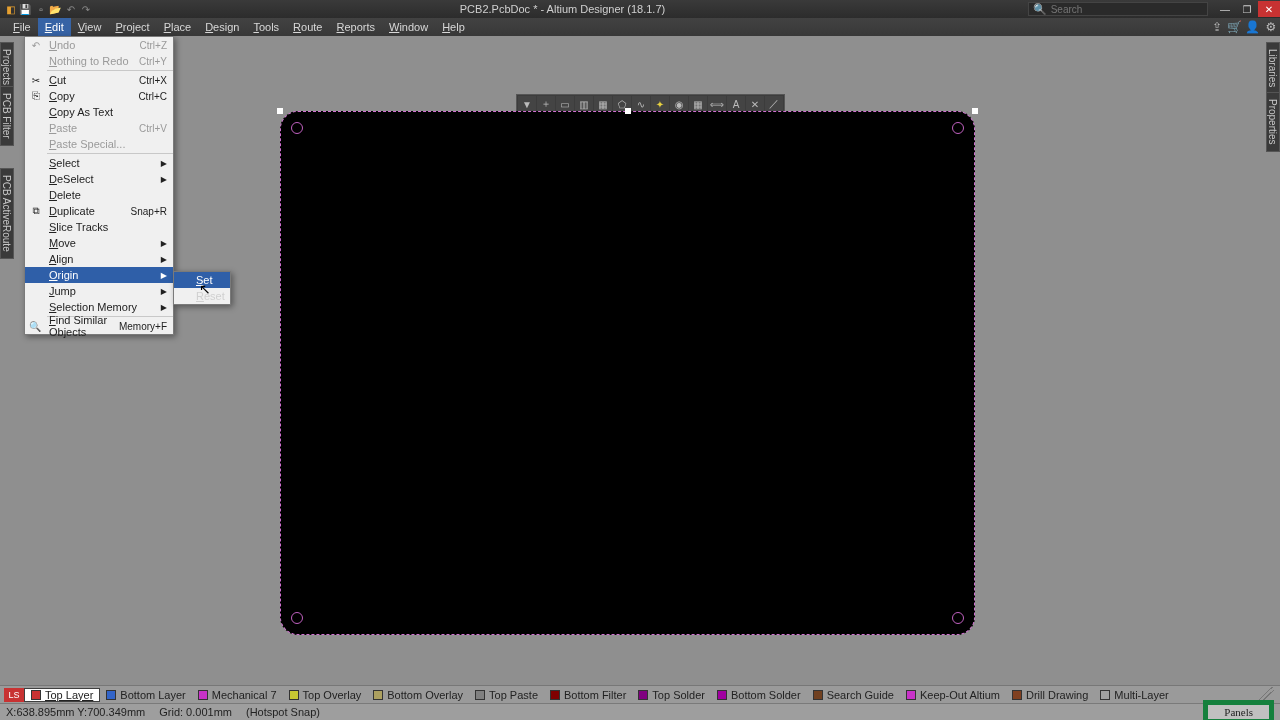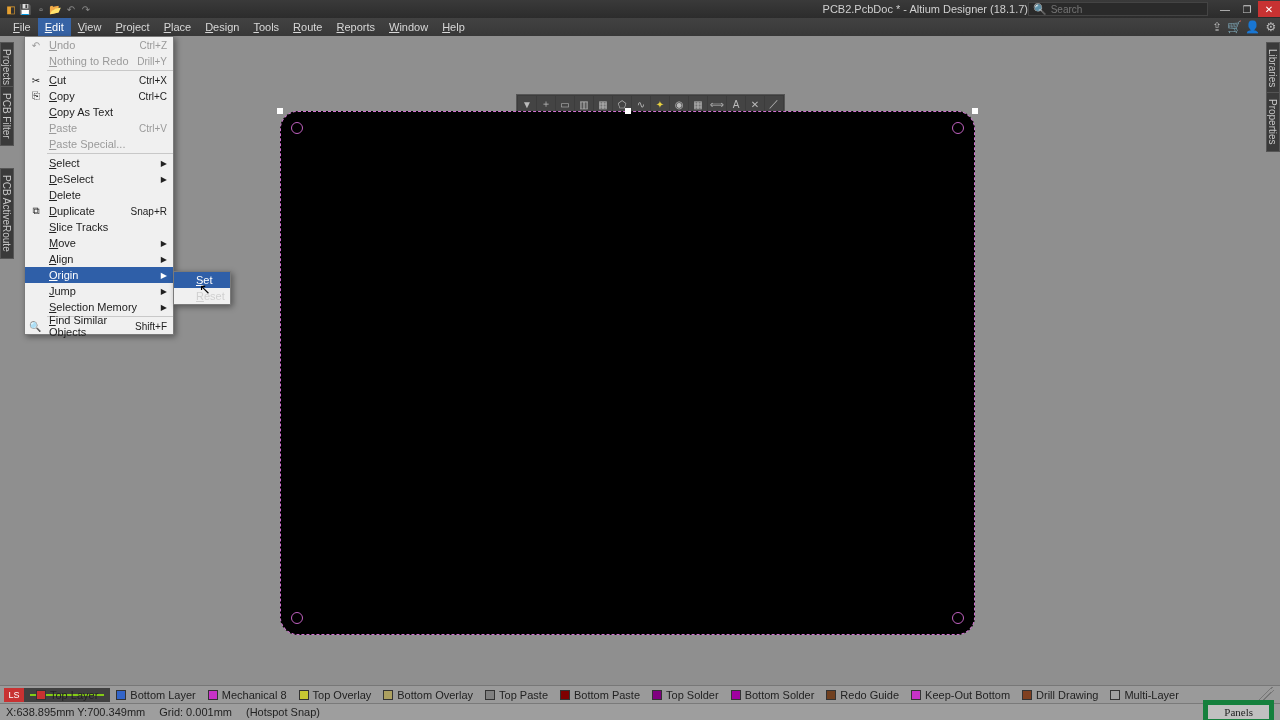--- a/index.html
+++ b/index.html
@@ -3,21 +3,21 @@
 <meta charset="utf-8">
 <style>
 * { margin: 0; padding: 0; box-sizing: border-box; font-family: "Segoe UI", Tahoma, sans-serif; font-size: 11px; }
 html, body { width: 1280px; height: 720px; overflow: hidden; }
 body { background: #a0a0a0; color: #d0d0d0; }
 
 
 .titlebar { height: 18px; background: linear-gradient(#3a3a3a,#2c2c2c); display: flex; align-items: center; color: #ccc; }
 .titlebar .left-icons { display: flex; gap: 1px; padding: 0 4px; }
 .titlebar .ticon { width: 14px; height: 14px; display: flex; align-items: center; justify-content: center; font-size: 10px; }
-.titlebar .title { flex: 1; text-align: right; font-size: 11px; color: #d0d0d0; }
+.titlebar .title { flex: 1; text-align: center; font-size: 11px; color: #d0d0d0; }
 .titlebar .search { display: flex; align-items: center; background: #2a2a2a; border: 1px solid #444; height: 14px; width: 180px; margin-right: 6px; padding: 0 4px; gap: 4px; }
 .titlebar .search input { background: transparent; border: none; color: #aaa; font-size: 10px; width: 140px; outline: none; }
 .titlebar .winbtn { width: 22px; height: 16px; display:flex; align-items:center; justify-content:center; font-size:10px; color:#ccc; }
 .titlebar .winbtn.close { background: #c83232; color: #fff; }
 
 
 .menubar { height: 18px; background: linear-gradient(#424242,#383838); display: flex; align-items: stretch; color: #d8d8d8; padding-left: 6px; }
 .menubar .mitem { padding: 0 7px; line-height: 18px; cursor: default; }
 .menubar .mitem.active { background: #3663a5; color: #fff; }
 .menubar .mitem .ul { text-decoration: underline; }
@@ -62,21 +62,21 @@
 .submenu { position:absolute; left: 173px; top: 271px; width: 58px; background: #f0f0f0; border: 1px solid #7a7a7a; box-shadow: 2px 2px 6px rgba(0,0,0,0.4); }
 .submenu .row { display:flex; align-items:center; height:16px; padding-left: 22px; font-size:11px; }
 .submenu .row.highlight { background:#2f5fa8; color:#fff; }
 
 .cursor { position:absolute; left:199px; top:281px; font-size:14px; color:#000; pointer-events:none; }
 
 
 .layerbar { position:absolute; bottom: 17px; left:0; right:0; height: 18px; background: #9a9a9a; display:flex; align-items:center; padding: 0 4px; gap: 0; border-top: 1px solid #777; }
 .layerbar .ls { width: 20px; height: 14px; background:#c83232; color:#fff; display:flex; align-items:center; justify-content:center; font-size:9px; }
 .layerbar .tab { display:flex; align-items:center; gap:4px; padding: 0 6px; height: 14px; color:#222; font-size: 10px; }
-.layerbar .tab.active { background:#84cc16; border:6px solid #404040; }
+.layerbar .tab.active { background:#ffffff; border:1px solid #404040;text-decoration:underline; }
 .layerbar .sw { width:10px; height:10px; border:1px solid #333; }
 .layerbar .corner { position:absolute; right:6px; bottom:2px; width:16px; height:14px; background:linear-gradient(135deg,transparent 45%, #777 45%, #777 50%, transparent 50%, transparent 60%, #777 60%, #777 65%, transparent 65%); }
 
 
 .statusbar { position:absolute; bottom:0; left:0; right:0; height:17px; background:#9e9e9e; border-top:1px solid #7a7a7a; display:flex; align-items:center; gap: 14px; padding: 0 6px; font-size: 10px; color:#222; }
 .statusbar .panels { margin-left:auto; padding: 1px 16px; background:#c0c0c0; border:5px solid #15803d;font-family:Liberation Serif, serif; }
 </style>
 </head>
 <body>
 
@@ -157,21 +157,21 @@
 
 <div class="dropdown" id="edit-dd">
     <div class="row disabled">
       <span class="iconcol" style="font-size: 10px;">↶</span>
       <span class="lbl"><span style="text-decoration:underline">U</span>ndo</span>
       <span class="sc">Ctrl+Z</span>
     </div>
     <div class="row disabled">
       <span class="iconcol"></span>
       <span class="lbl"><span style="text-decoration:underline">N</span>othing to Redo</span>
-      <span class="sc">Drill+Y</span>
+      <span class="sc">Ctrl+Y</span>
     </div>
     <div class="sep"></div>
     <div class="row">
       <span class="iconcol" style="font-size: 10px;">✂</span>
       <span class="lbl"><span style="text-decoration:underline">C</span>ut</span>
       <span class="sc">Ctrl+X</span>
     </div>
     <div class="row">
       <span class="iconcol" style="font-size: 10px;">⎘</span>
       <span class="lbl"><span style="text-decoration:underline">C</span>opy</span>
@@ -236,21 +236,21 @@
     </div>
     <div class="row">
       <span class="iconcol"></span>
       <span class="lbl"><span style="text-decoration:underline">S</span>election Memory</span>
       <span class="sub">▶</span>
     </div>
     <div class="sep"></div>
     <div class="row">
       <span class="iconcol" style="font-size: 10px;">🔍</span>
       <span class="lbl"><span style="text-decoration:underline">F</span>ind Similar Objects</span>
-      <span class="sc">Shift+F</span>
+      <span class="sc">Memory+F</span>
     </div>
   </div>
 
 <div class="submenu" id="origin-sm">
     <div class="row highlight"><span style="text-decoration:underline">S</span>et</div>
     <div class="row"><span style="text-decoration:underline">R</span>eset</div>
   </div>
 
 <div class="cursor">↖</div>
 
@@ -259,53 +259,53 @@
     <div class="tab active">
       <span class="sw" style="background: rgb(200, 50, 50);"></span>
       <span>Top Layer</span>
     </div>
     <div class="tab">
       <span class="sw" style="background: rgb(50, 100, 200);"></span>
       <span>Bottom Layer</span>
     </div>
     <div class="tab">
       <span class="sw" style="background: rgb(200, 50, 200);"></span>
-      <span>Mechanical 8</span>
+      <span>Mechanical 7</span>
     </div>
     <div class="tab">
       <span class="sw" style="background: rgb(200, 200, 50);"></span>
       <span>Top Overlay</span>
     </div>
     <div class="tab">
       <span class="sw" style="background: rgb(172, 160, 96);"></span>
       <span>Bottom Overlay</span>
     </div>
     <div class="tab">
       <span class="sw" style="background: rgb(128, 128, 128);"></span>
       <span>Top Paste</span>
     </div>
     <div class="tab">
       <span class="sw" style="background: rgb(128, 0, 0);"></span>
-      <span>Bottom Paste</span>
+      <span>Bottom Filter</span>
     </div>
     <div class="tab">
       <span class="sw" style="background: rgb(128, 0, 128);"></span>
       <span>Top Solder</span>
     </div>
     <div class="tab">
       <span class="sw" style="background: rgb(160, 0, 160);"></span>
       <span>Bottom Solder</span>
     </div>
     <div class="tab">
       <span class="sw" style="background: rgb(112, 64, 32);"></span>
-      <span>Redo Guide</span>
+      <span>Search Guide</span>
     </div>
     <div class="tab">
       <span class="sw" style="background: rgb(200, 50, 200);"></span>
-      <span>Keep-Out Bottom</span>
+      <span>Keep-Out Altium</span>
     </div>
     <div class="tab">
       <span class="sw" style="background: rgb(128, 64, 32);"></span>
       <span>Drill Drawing</span>
     </div>
     <div class="tab">
       <span class="sw" style="background: rgb(160, 160, 160);"></span>
       <span>Multi-Layer</span>
     </div>
     <div class="corner"></div>

